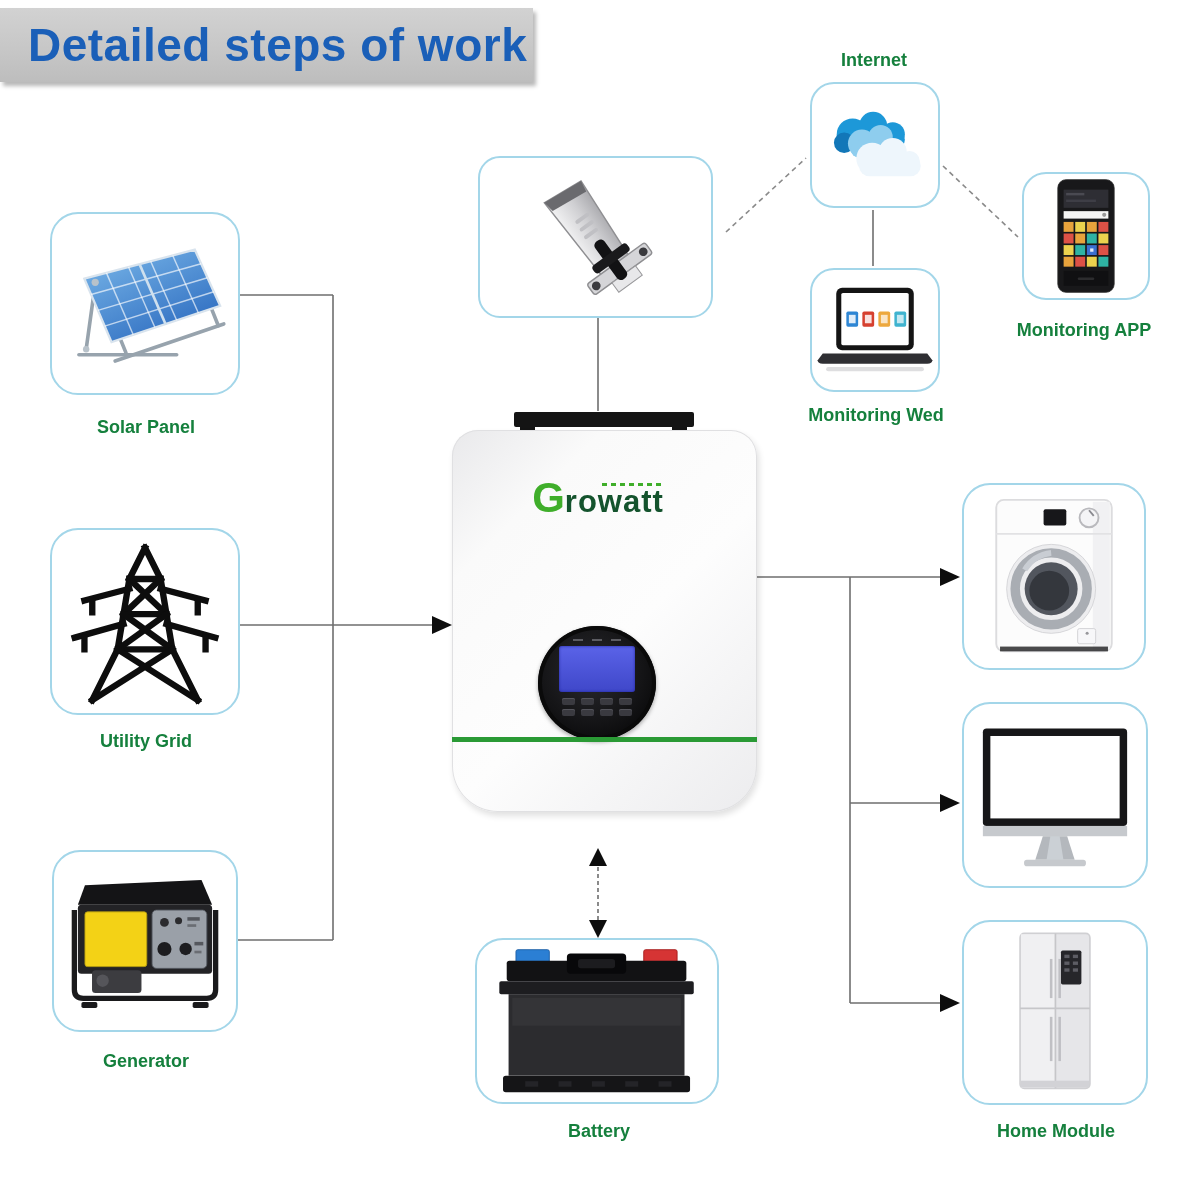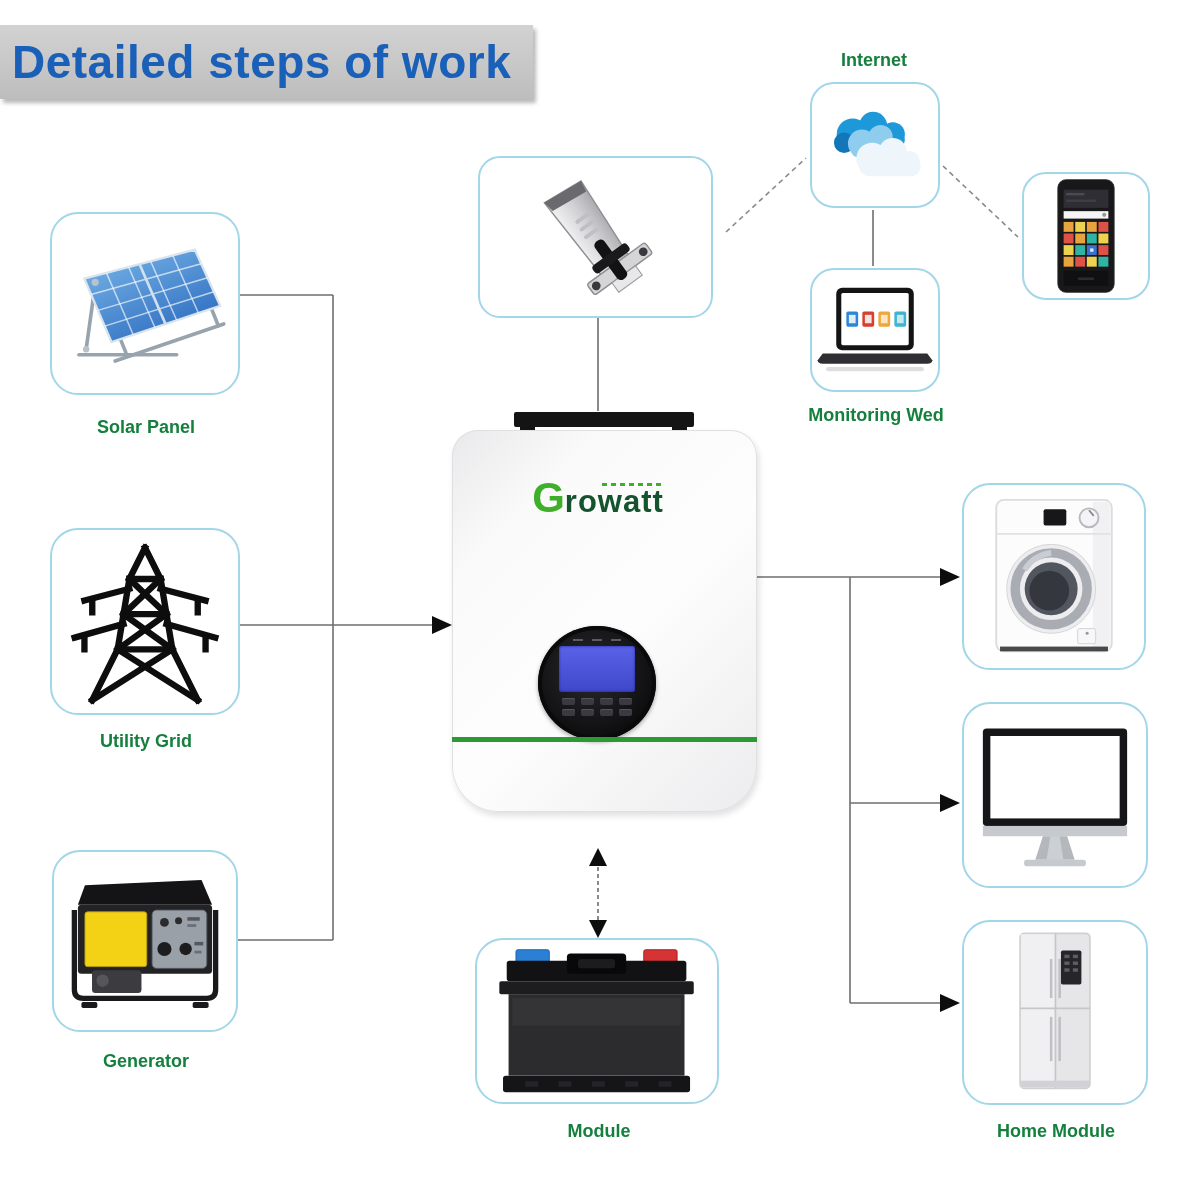--- a/index.html
+++ b/index.html
@@ -2,24 +2,24 @@
 <html><head>
 <meta charset="utf-8">
 <style>
   html,body{margin:0;padding:0;background:#ffffff;}
   .canvas{
     position:relative;width:1200px;height:1200px;background:#ffffff;overflow:hidden;
     font-family:"Liberation Sans","DejaVu Sans",sans-serif;color:#1c1c1c;
   }
   
   .title-banner{
-    position:absolute;left:0;top:25px;width:533px;height:74px;
+    position:absolute;left:0;top:8px;width:533px;height:74px;
     background:linear-gradient(#d2d2d2,#c6c6c6 60%,#bdbdbd);
     box-shadow:3px 4px 4px rgba(0,0,0,.28);
-    display:flex;align-items:center;padding-left:12px;box-sizing:border-box;
+    display:flex;align-items:center;padding-left:28px;box-sizing:border-box;
   }
   .title-banner span{
     font-size:46px;font-weight:bold;color:#1a5fb8;letter-spacing:.5px;
   }
   
   .node-box{
     position:absolute;border:2px solid #a3d6e9;border-radius:26px;background:#ffffff;
     display:flex;align-items:center;justify-content:center;box-sizing:border-box;
   }
   .node-label{
@@ -166,20 +166,21 @@
         <rect x="13" y="95" width="12" height="12" fill="#e8a33c"></rect>
           <rect x="27" y="95" width="12" height="12" fill="#dd5146"></rect>
           <rect x="41" y="95" width="12" height="12" fill="#ecd24e"></rect>
           <rect x="55" y="95" width="12" height="12" fill="#2fb3a3"></rect>
         <rect x="45" y="85" width="4" height="4" fill="#fff" opacity=".85"></rect>
       </g>
       <rect x="13" y="112" width="54" height="18" fill="#101012"></rect>
       <rect x="30" y="120" width="20" height="3" rx="1.5" fill="#2c2c2e"></rect>
     </svg>
   </div>
+  <div class="node-label" style="left:1084px;top:315px;">Monitoring APP</div>
 
   <div class="node-box" style="left:810px;top:268px;width:130px;height:124px;border-radius:24px;">
     <svg width="118" height="96" viewBox="0 0 140 112">
       <rect x="24" y="6" width="92" height="74" rx="7" fill="#141414"></rect>
       <rect x="30" y="12" width="80" height="62" rx="2" fill="#ffffff"></rect>
       <g>
         <rect x="36" y="34" width="14" height="18" rx="2" fill="#2e86d4"></rect>
           <rect x="39" y="38" width="8" height="10" fill="#fff" opacity=".85"></rect>
         <rect x="55" y="34" width="14" height="18" rx="2" fill="#d6402f"></rect>
           <rect x="58" y="38" width="8" height="10" fill="#fff" opacity=".85"></rect>
@@ -309,21 +310,21 @@
       <rect x="16" y="140" width="202" height="18" rx="3" fill="#151517"></rect>
       <g fill="#242428">
         <rect x="40" y="146" width="14" height="6"></rect>
           <rect x="76" y="146" width="14" height="6"></rect>
         <rect x="112" y="146" width="14" height="6"></rect>
           <rect x="148" y="146" width="14" height="6"></rect>
         <rect x="184" y="146" width="14" height="6"></rect>
       </g>
     </svg>
   </div>
-  <div class="node-label" style="left:599px;top:1116px;">Module</div>
+  <div class="node-label" style="left:599px;top:1116px;">Battery</div>
 
   <div class="node-box" style="left:962px;top:483px;width:184px;height:187px;border-radius:28px;">
     <svg width="142" height="168" viewBox="0 0 150 175">
       <rect x="14" y="6" width="122" height="160" rx="8" fill="#fcfcfc" stroke="#dcdcde" stroke-width="2"></rect>
       <rect x="116" y="8" width="18" height="156" fill="#f1f1f3"></rect>
       <line x1="14" y1="42" x2="136" y2="42" stroke="#e2e2e4" stroke-width="2"></line>
       <rect x="64" y="16" width="24" height="17" rx="2" fill="#17171a"></rect>
       <circle cx="112" cy="25" r="10" fill="#f4f4f6" stroke="#b9b9bd" stroke-width="2"></circle>
       <line x1="112" y1="17" x2="117" y2="23" stroke="#8a8a90" stroke-width="2"></line>
       <circle cx="72" cy="100" r="47" fill="#ededef" stroke="#d5d5d8"></circle>

